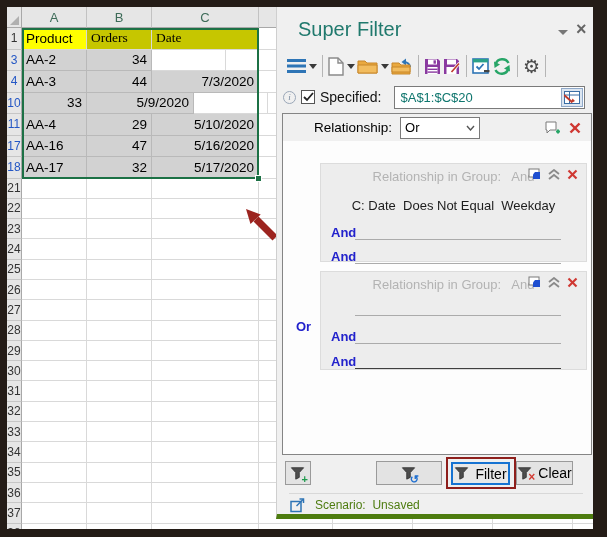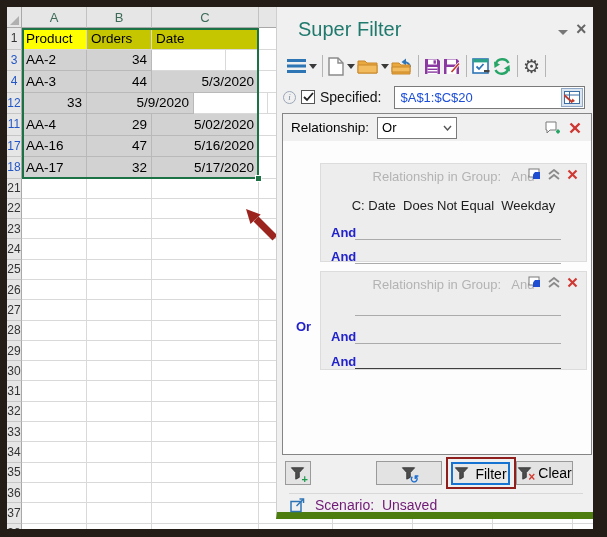--- a/index.html
+++ b/index.html
@@ -19,26 +19,26 @@
   .cell { border-right:1px solid #d9d9d9; border-bottom:1px solid #d9d9d9; font-size:13.5px; color:#000; display:flex; align-items:center; overflow:hidden; background:#fff; }
   .num { width:15px; background:#e6e6e6; border-right:1px solid #a8a8a8; border-bottom:1px solid #c6c6c6; font-size:12px; color:#333; justify-content:center; }
   .num.blue { color:#2457c5; }
   .ca { width:65px; } .cb { width:65px; } .cc { width:107px; }
   .cd { width:74px; } .ce { width:80px; } .cf { width:80px; } .cg { width:80px; }
   .cfill { flex:1; border-right:none; }
   .left { justify-content:flex-start; padding-left:4px; }
   .right { justify-content:flex-end; padding-right:4px; }
   .sel { background:#d2d2d2; border-color:#b9b9b9; }
   .ylwA { background:#ffff00; }
-  .ylw  { background:#c6c600; }
+  .ylw  { background:#c6c600;font-family:Liberation Serif, serif; }
   .selbox { border:2px solid #1c7145; pointer-events:none; }
   .handle { width:7px; height:7px; background:#1c7145; border:1px solid #fff; pointer-events:none; }
 
   
-  .panel { position:absolute; left:269px; top:0; width:317px; height:512px; background:#f0f0f0; border-left:1px solid #cfcfcf; border-bottom:7px solid #4d7c0f; font-size:13px; }
+  .panel { position:absolute; left:269px; top:0; width:317px; height:512px; background:#f0f0f0; border-left:1px solid #cfcfcf; border-bottom:5px solid #4d7c0f; font-size:13px; }
   .ptitle { color:#20796d; font-size:20px; }
   .tbtn { display:inline-flex; align-items:center; justify-content:center; height:26px; }
   .tsep { width:1px; height:22px; background:#b5b5b5; margin:0 3px; }
   .caret { width:0; height:0; border-left:4px solid transparent; border-right:4px solid transparent; border-top:5px solid #3a3a3a; margin-left:3px; }
   .relbar { border:1px solid #858585; background:#f0f0f0; display:flex; align-items:center; padding:0 8px; }
   .dd { background:#fff; border:1px solid #7a7a7a; height:22px; width:80px; display:flex; align-items:center; padding:0 4px; justify-content:space-between; }
   .container { background:#fdfdfd; border:1px solid #858585; border-top:none; }
   .group { position:absolute; left:37px; width:267px; height:99px; background:#ededed; border:1px solid #dcdcdc; }
   .ghead { position:absolute; top:5px; left:0; right:0; text-align:center; color:#b3b3b3; white-space:pre; }
   .gicons { position:absolute; top:4px; right:8px; display:flex; gap:7px; align-items:center; }
@@ -95,42 +95,42 @@
       <div class="cell cd"></div>
         <div class="cell ce"></div>
         <div class="cell cf"></div>
         <div class="cell cg"></div>
         <div class="cell cfill"></div>
     </div>
     <div class="row">
       <div class="cell num blue">4</div>
       <div class="cell ca sel left">AA-3</div>
       <div class="cell cb sel right">44</div>
-      <div class="cell cc sel right">5/3/2020</div>
+      <div class="cell cc sel right">7/3/2020</div>
       <div class="cell cd"></div>
         <div class="cell ce"></div>
         <div class="cell cf"></div>
         <div class="cell cg"></div>
         <div class="cell cfill"></div>
     </div>
     <div class="row">
-      <div class="cell num blue">12</div>
+      <div class="cell num blue">10</div>
       <div class="cell cb sel right">33</div>
       <div class="cell cc sel right">5/9/2020</div>
       <div class="cell cd"></div>
         <div class="cell ce"></div>
         <div class="cell cf"></div>
         <div class="cell cg"></div>
         <div class="cell cfill"></div>
     </div>
     <div class="row">
       <div class="cell num blue">11</div>
       <div class="cell ca sel left">AA-4</div>
       <div class="cell cb sel right">29</div>
-      <div class="cell cc sel right">5/02/2020</div>
+      <div class="cell cc sel right">5/10/2020</div>
       <div class="cell cd"></div>
         <div class="cell ce"></div>
         <div class="cell cf"></div>
         <div class="cell cg"></div>
         <div class="cell cfill"></div>
     </div>
     <div class="row">
       <div class="cell num blue">17</div>
       <div class="cell ca sel left">AA-16</div>
       <div class="cell cb sel right">47</div>
@@ -464,35 +464,35 @@
 
     <div class="abs" style="left:6px; top:77px; right:8px; height:26px; display:flex; align-items:center; gap:5px;">
       <span style="width:13px; height:13px; border:1px solid #9aa7b8; border-radius:50%; color:#7a8aa0; font-size:9px; display:inline-flex; align-items:center; justify-content:center; font-family:'Liberation Serif', serif; font-style:italic;">i</span>
       <span style="width:14px; height:14px; border:1px solid #555; background:#fff; display:inline-flex; align-items:center; justify-content:center;">
         <svg width="11" height="10" viewBox="0 0 11 10">
             <polyline points="1,5 4,8 10,1" fill="none" stroke="#222" stroke-width="1.8"></polyline>
           </svg>
       </span>
       <span style="font-size:14px; color:#111;">Specified:</span>
       <span style="flex:1; height:23px; border:1px solid #7a7a7a; background:#fff; display:flex; align-items:center; margin-left:8px;">
-        <span style="flex:1; padding-left:5px; font-size:13px; color:#1d4ed8;">$A$1:$C$20</span>
+        <span style="flex:1; padding-left:5px; font-size:13px; color:#0f766e;">$A$1:$C$20</span>
         <span style="width:22px; height:19px; margin-right:1px; background:#dce6f1; border:1px solid #8fa8c8; display:inline-flex; align-items:center; justify-content:center;">
           <svg width="16" height="13" viewBox="0 0 16 13">
               <rect x="0.5" y="0.5" width="15" height="12" fill="#fff" stroke="#3a6ea5"></rect>
               <line x1="0.5" y1="4" x2="15.5" y2="4" stroke="#3a6ea5"></line>
               <line x1="5.5" y1="0.5" x2="5.5" y2="12.5" stroke="#3a6ea5"></line>
               <line x1="13,1" y1="4" x2="8" y2="11" stroke="#c0392b" stroke-width="2"></line>
               <polygon points="6.5,12.5 11,10 8.5,7.5" fill="#c0392b"></polygon>
             </svg>
         </span>
       </span>
     </div>
 
     <div class="abs relbar" style="left:5px; top:106px; width:310px; height:29px;">
-      <span style="font-size:13.5px;">Relationship:</span>
+      <span style="font-size:13.5px;margin-left:23px;">Relationship:</span>
       <span class="dd" style="margin-left:8px;">
         <span>Or</span>
         <svg width="9" height="6" viewBox="0 0 9 6">
             <polyline points="1,1 4.5,5 8,1" fill="none" stroke="#555" stroke-width="1.4"></polyline>
           </svg>
       </span>
       <span style="flex:1;"></span>
       <svg width="15" height="14" viewBox="0 0 15 14" style="margin-right:9px;">
           <path d="M1 1 h10 v8 h-6 l-3 3 v-3 h-1 z" fill="#fff" stroke="#7a7a7a"></path>
           <line x1="11" y1="10.5" x2="15" y2="10.5" stroke="#27a567" stroke-width="2"></line>
@@ -589,16 +589,16 @@
           </svg><span class="badge xicon" style="font-size:12px;">×</span></span>
       <span>Clear</span>
     </div>
 
     <div class="abs" style="left:12px; top:486px; height:20px; display:flex; align-items:center; gap:9px; border-top:1px solid #d8d8d8; right:10px; padding-top:3px;">
       <svg width="17" height="17" viewBox="0 0 17 17">
           <rect x="2" y="4.5" width="10" height="10" fill="none" stroke="#2e74b5" stroke-width="1.5"></rect>
           <line x1="7.5" y1="9" x2="14" y2="2.5" stroke="#2e74b5" stroke-width="1.5"></line>
           <polyline points="10.5,2 14.5,2 14.5,6" fill="none" stroke="#2e74b5" stroke-width="1.5"></polyline>
         </svg>
-      <span style="font-size:14px; color:#701a75;"><span>Scenario:</span>&nbsp;&nbsp;<span>Unsaved</span></span>
+      <span style="font-size:12px; color:#4d7c0f;"><span>Scenario:</span>&nbsp;&nbsp;<span>Unsaved</span></span>
     </div>
   </div>
 </div>
 
 </body></html>

